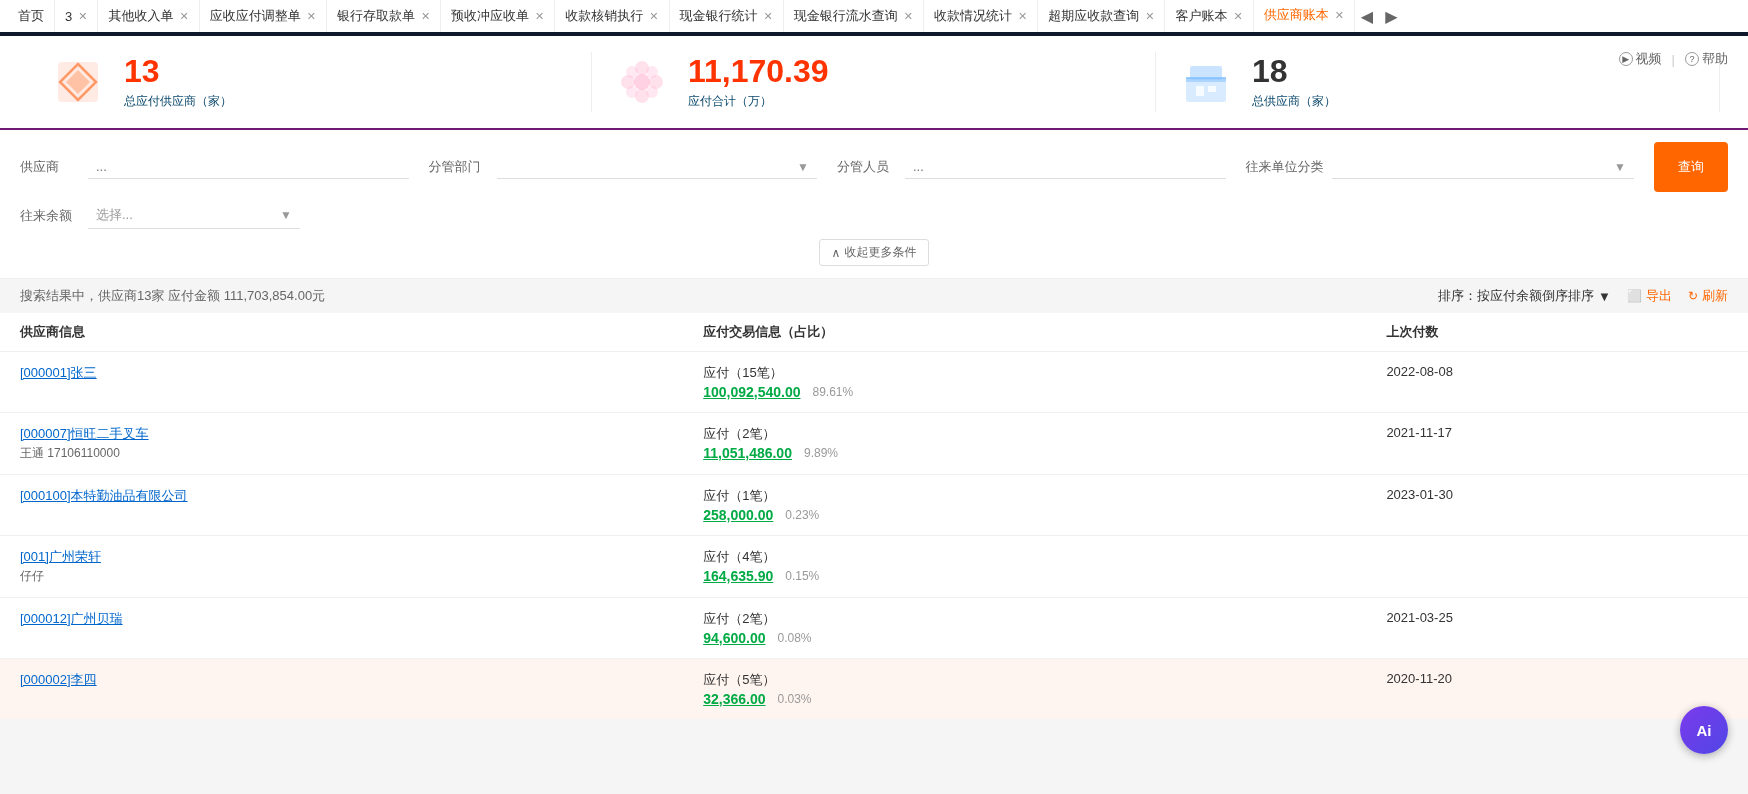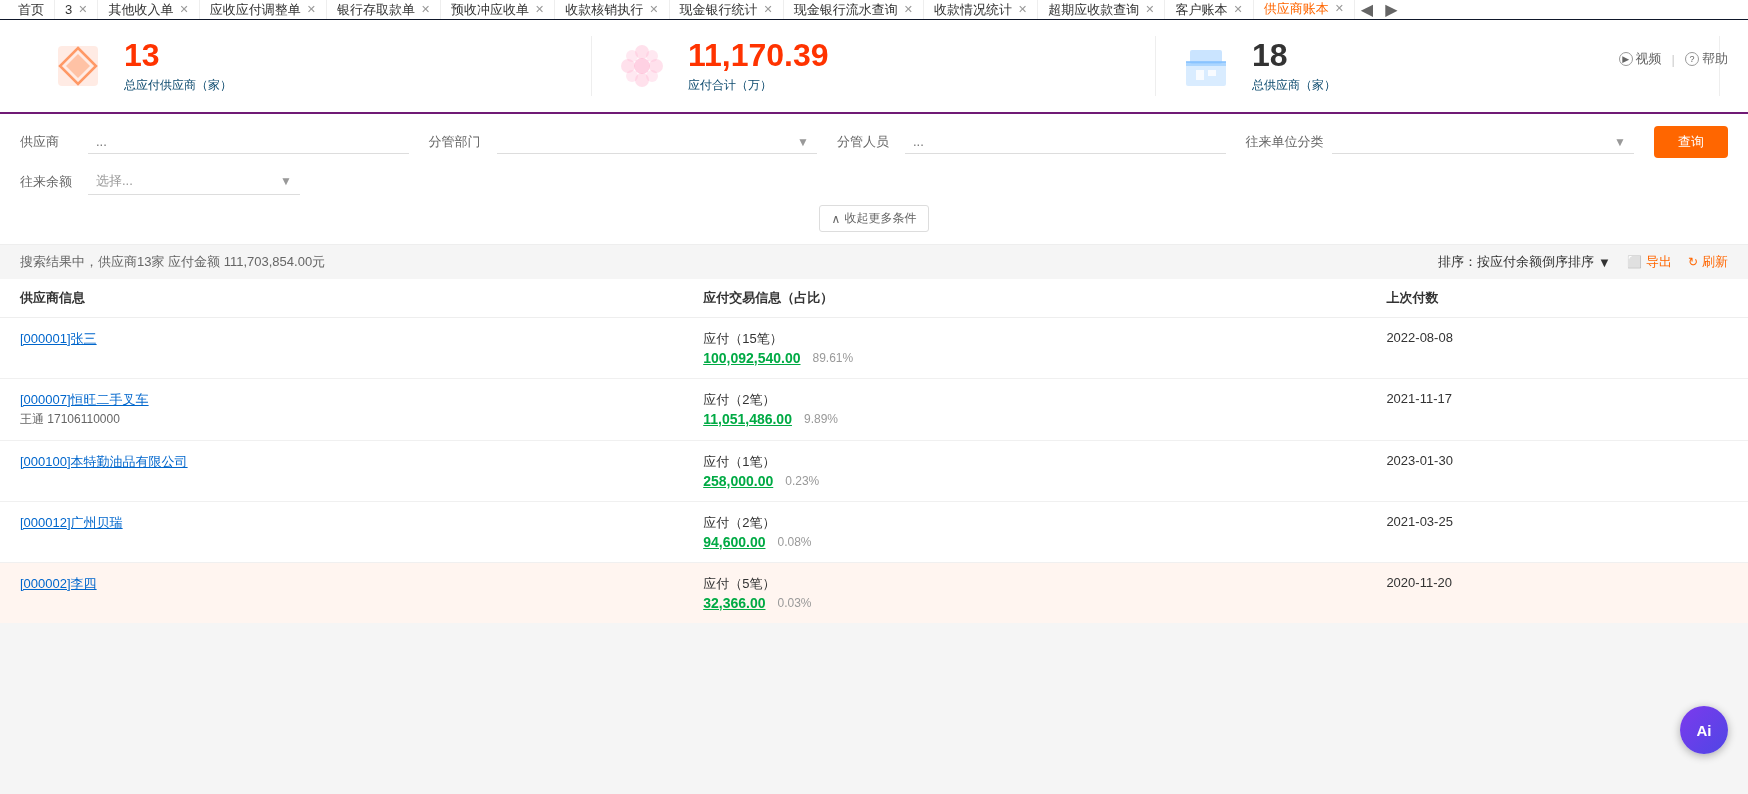--- a/index.html
+++ b/index.html
@@ -3,22 +3,22 @@
   <meta charset="utf-8">
   <style>
     * { box-sizing: border-box; margin: 0; padding: 0; }
     body { font-family: 'Microsoft YaHei', Arial, sans-serif; font-size: 13px; background: #f5f5f5; color: #333; }
 
     
     .top-nav {
       display: flex;
       align-items: center;
       background: #fff;
-      border-bottom: 1px solid #0f172a;
-      height: 20px;
+      border-bottom: 4px solid #0f172a;
+      height: 36px;
       padding: 0 8px;
       overflow: hidden;
     }
     .nav-tab {
       display: flex;
       align-items: center;
       padding: 0 10px;
       height: 36px;
       font-size: 13px;
       color: #333;
@@ -133,21 +133,21 @@
       padding: 4px 8px;
       cursor: pointer;
       justify-content: space-between;
     }
     .filter-select-text { color: #999; font-size: 13px; }
     .dropdown-arrow { color: #999; font-size: 12px; }
     .btn-query {
       background: #ff6600;
       color: #fff;
       border: none;
-      padding: 7px 24px;
+      padding: 16px 24px;
       border-radius: 4px;
       cursor: pointer;
       font-size: 13px;
       white-space: nowrap;
     }
     .collapse-btn {
       display: flex;
       align-items: center;
       justify-content: center;
       color: #666;
@@ -488,20 +488,36 @@
       <div style="display:flex;align-items:center;">
         <span class="transaction-amount">258,000.00</span>
         <span class="transaction-percent">0.23%</span>
       </div>
     </div>
     <div>
       <span class="last-pay-date">2023-01-30</span>
     </div>
   </div>
 
+  <div class="table-row">
+    <div>
+      <div class="supplier-link">[001]广州荣轩</div>
+      <div class="supplier-sub">仔仔</div>
+    </div>
+    <div>
+      <div class="transaction-count">应付（4笔）</div>
+      <div style="display:flex;align-items:center;">
+        <span class="transaction-amount">164,635.90</span>
+        <span class="transaction-percent">0.15%</span>
+      </div>
+    </div>
+    <div>
+      <span class="last-pay-date"></span>
+    </div>
+  </div>
 
   <div class="table-row">
     <div>
       <div class="supplier-link">[000012]广州贝瑞</div>
     </div>
     <div>
       <div class="transaction-count">应付（2笔）</div>
       <div style="display:flex;align-items:center;">
         <span class="transaction-amount">94,600.00</span>
         <span class="transaction-percent">0.08%</span>

